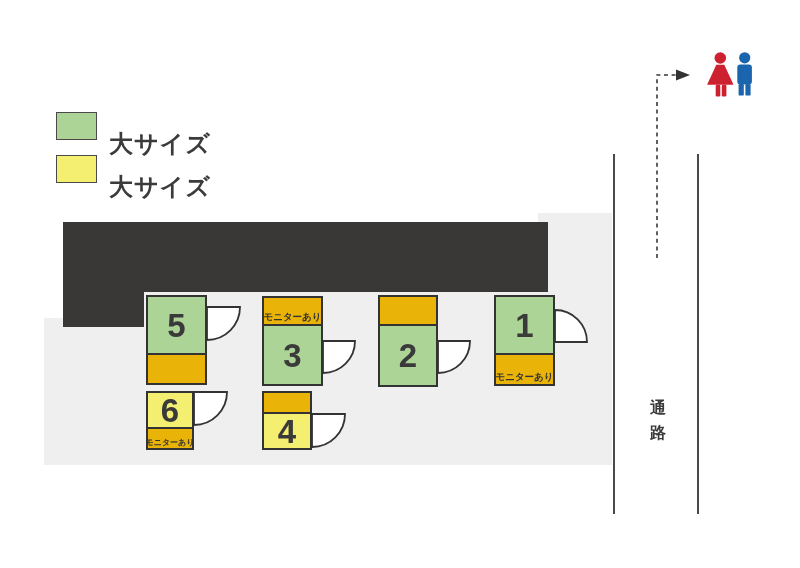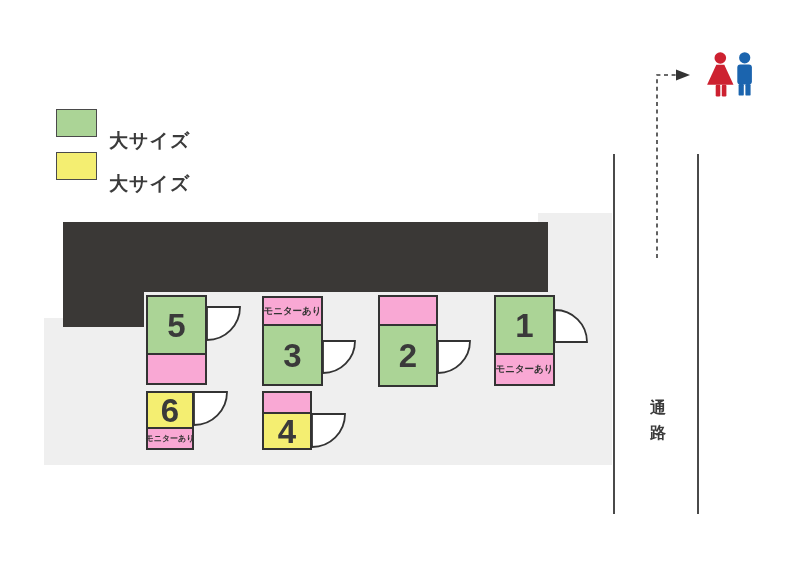--- a/index.html
+++ b/index.html
@@ -15,28 +15,28 @@
   .corridor-line{width:2px;background:#4a4a4a;}
   .corridor-label{
     left:648px;top:400px;width:20px;display:flex;flex-direction:column;gap:9px;
     font-size:16px;font-weight:700;color:#3b3b3b;text-align:center;line-height:1;
   }
   
   .legend-row{display:flex;align-items:center;gap:12px;}
   .legend-swatch{width:41px;height:28px;border:1px solid #4a4a4a;box-sizing:border-box;}
   .legend-swatch.large{background:#abd496;}
   .legend-swatch.small{background:#f4ee71;}
-  .legend-label{font-size:19px;font-weight:700;letter-spacing:1px;margin-top:36px;}
+  .legend-label{font-size:24px;font-weight:700;letter-spacing:1px;margin-top:36px;}
   
   .room{border:2px solid #333333;box-sizing:border-box;display:flex;flex-direction:column;background:#ffffff;}
   .part{box-sizing:border-box;display:flex;align-items:center;justify-content:center;}
   .part.divider{border-bottom:2px solid #333333;}
   .part.large{background:#abd496;}
   .part.small{background:#f4ee71;}
-  .part.blank{background:#f9a8d4;}
+  .part.blank{background:#eab308;align-items:flex-end;}
   .room-number{font-size:33px;font-weight:700;color:#3a3a3a;line-height:1;}
   .monitor-label{font-size:9.5px;font-weight:700;color:#333333;white-space:nowrap;letter-spacing:0px;}
   .monitor-label.tiny{font-size:8px;}
   
   #overlay{position:absolute;left:0;top:0;pointer-events:none;}
 </style>
 </head>
 <body>
 
 <div id="canvas">

